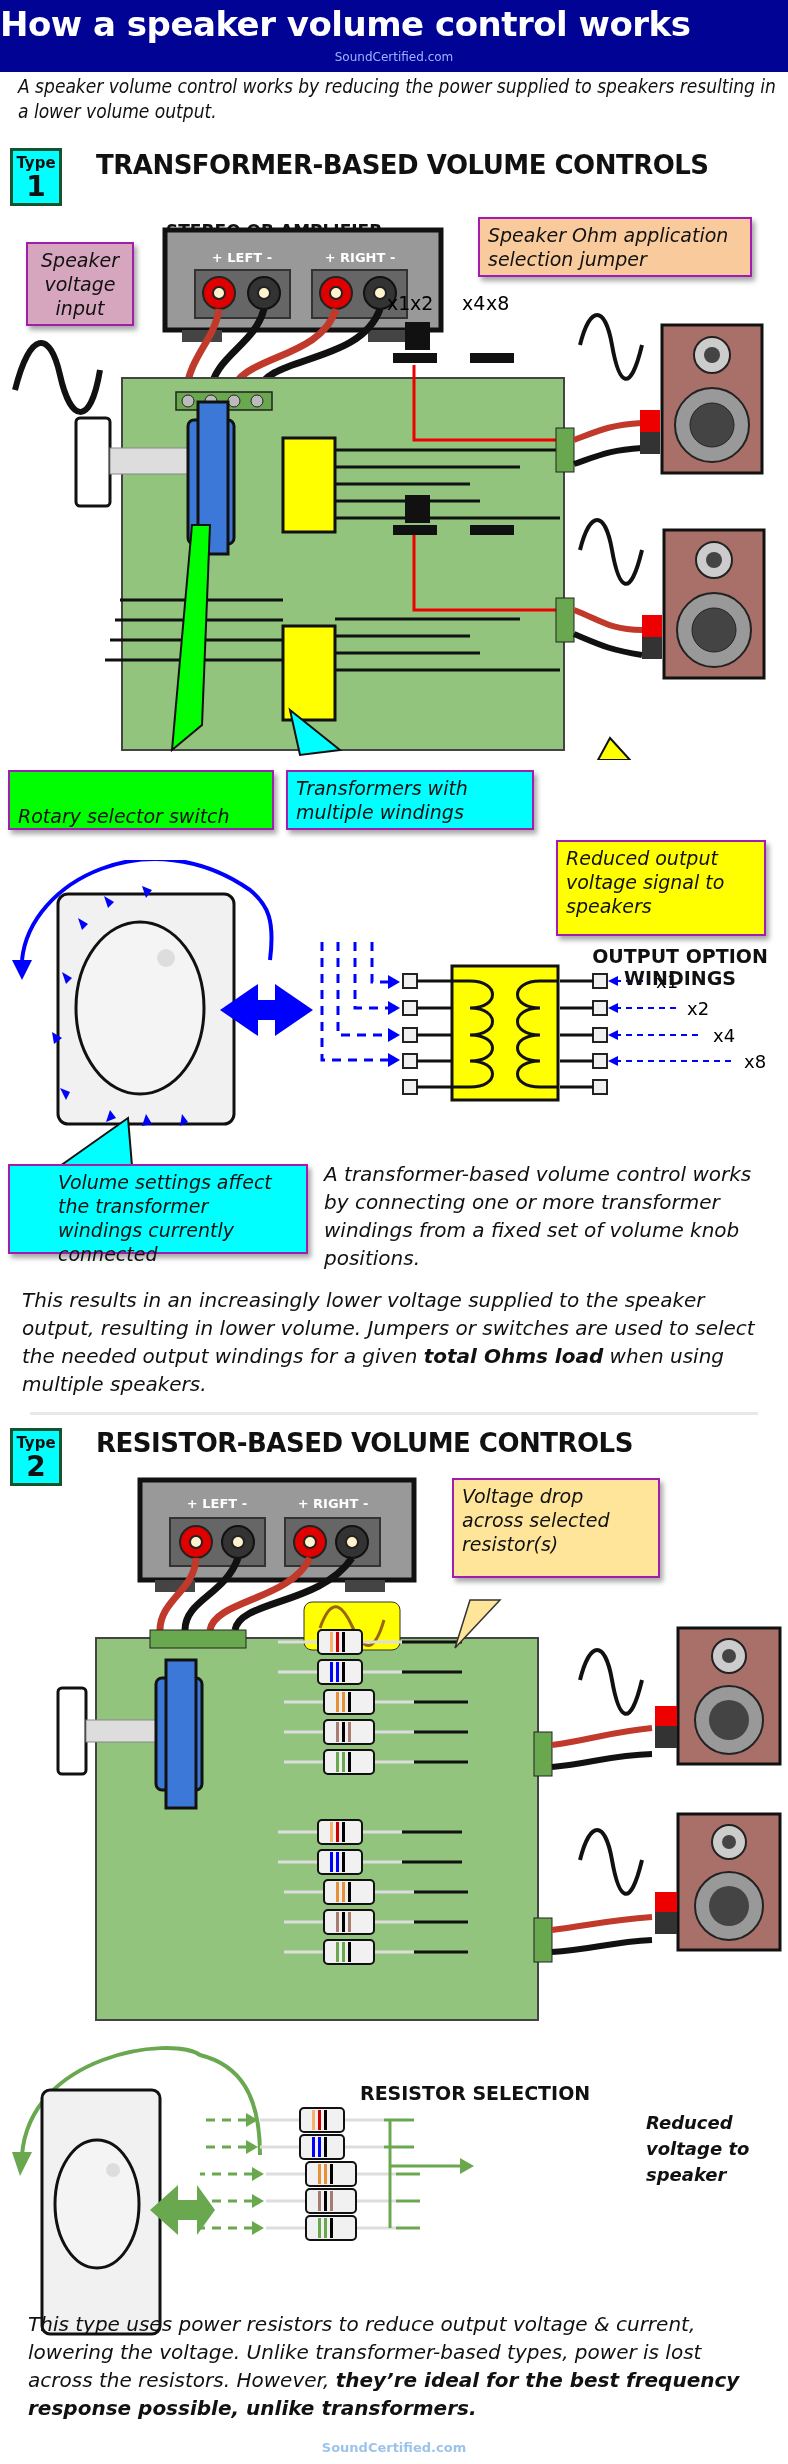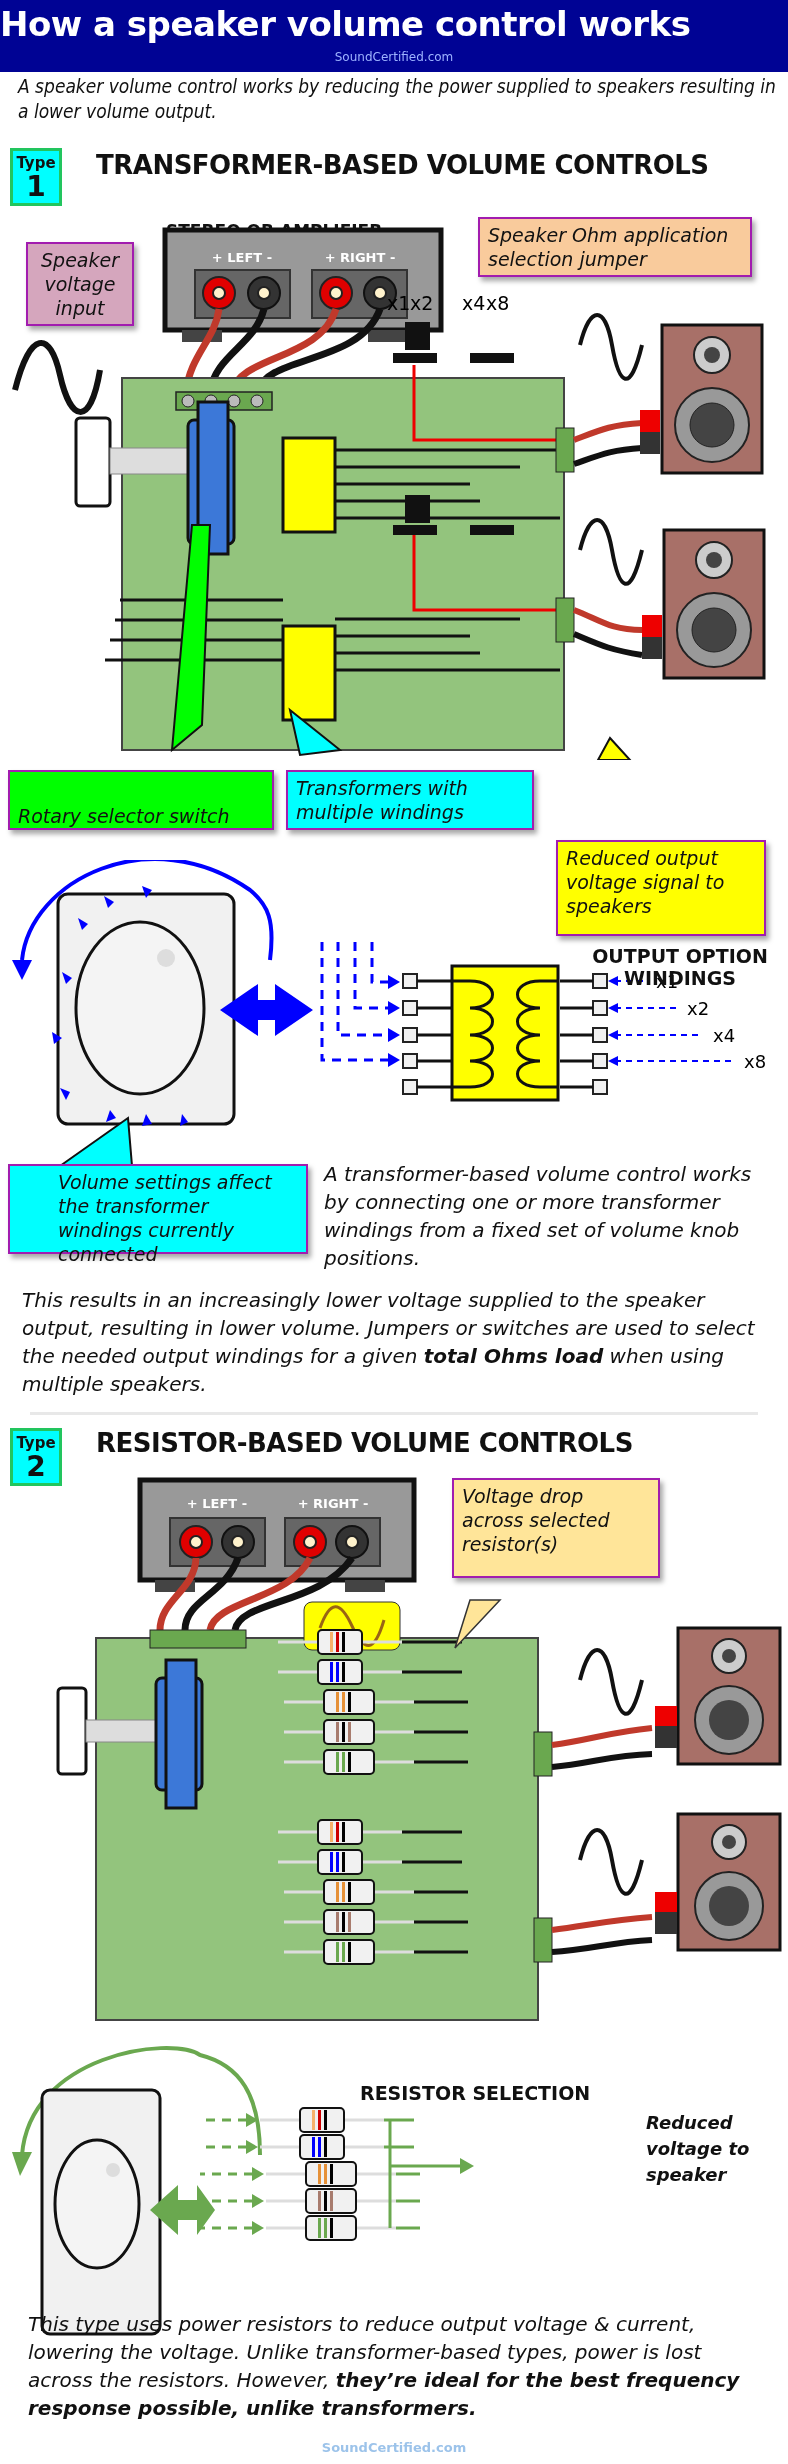--- a/index.html
+++ b/index.html
@@ -2,21 +2,21 @@
 <html><head>
 <meta charset="utf-8">
 <style>
   html,body{margin:0;padding:0;background:#fff;}
   body{width:788px;height:2464px;position:relative;overflow:hidden;font-family:"DejaVu Sans",sans-serif;color:#111;}
   .abs{position:absolute;}
   #header{left:0;top:0;width:788px;height:72px;background:#000394;}
   #title{left:0;top:4px;width:788px;color:#fff;font-weight:bold;font-size:34px;letter-spacing:-0.5px;font-family:"DejaVu Sans",sans-serif;}
   #brand-top{left:0;top:50px;width:788px;text-align:center;color:#9db3ff;font-size:12px;}
   .intro{font-style:italic;font-size:19px;line-height:25px;font-family:"DejaVu Sans Condensed","DejaVu Sans",sans-serif;}
-  .type-badge{width:52px;height:58px;background:#00ffff;border:3px solid #22c55e;text-align:center;box-sizing:border-box;}
+  .type-badge{width:52px;height:58px;background:#00ffff;border:3px solid #14532d;text-align:center;box-sizing:border-box;}
   .type-badge .t1{font-weight:bold;font-size:15px;line-height:18px;margin-top:3px;}
   .type-badge .t2{font-weight:bold;font-size:28px;line-height:30px;}
   .section-title{font-weight:bold;font-size:26px;letter-spacing:-0.5px;}
   .callout{border:2px solid #a21caf;font-style:italic;font-size:19px;line-height:24px;padding:4px 8px;box-sizing:border-box;box-shadow:3px 4px 5px rgba(0,0,0,0.35);}
   .body-text{font-style:italic;font-size:20px;line-height:28px;}
   .sub-heading{font-weight:bold;font-size:19px;text-align:center;line-height:22px;}
   svg text{font-family:"DejaVu Sans",sans-serif;}
   #divider{left:30px;top:1412px;width:728px;height:3px;background:#e8e8e8;}
   #brand-bottom{left:0;top:2440px;width:788px;text-align:center;color:#9cc3ea;font-size:13px;font-weight:bold;}
 </style>

